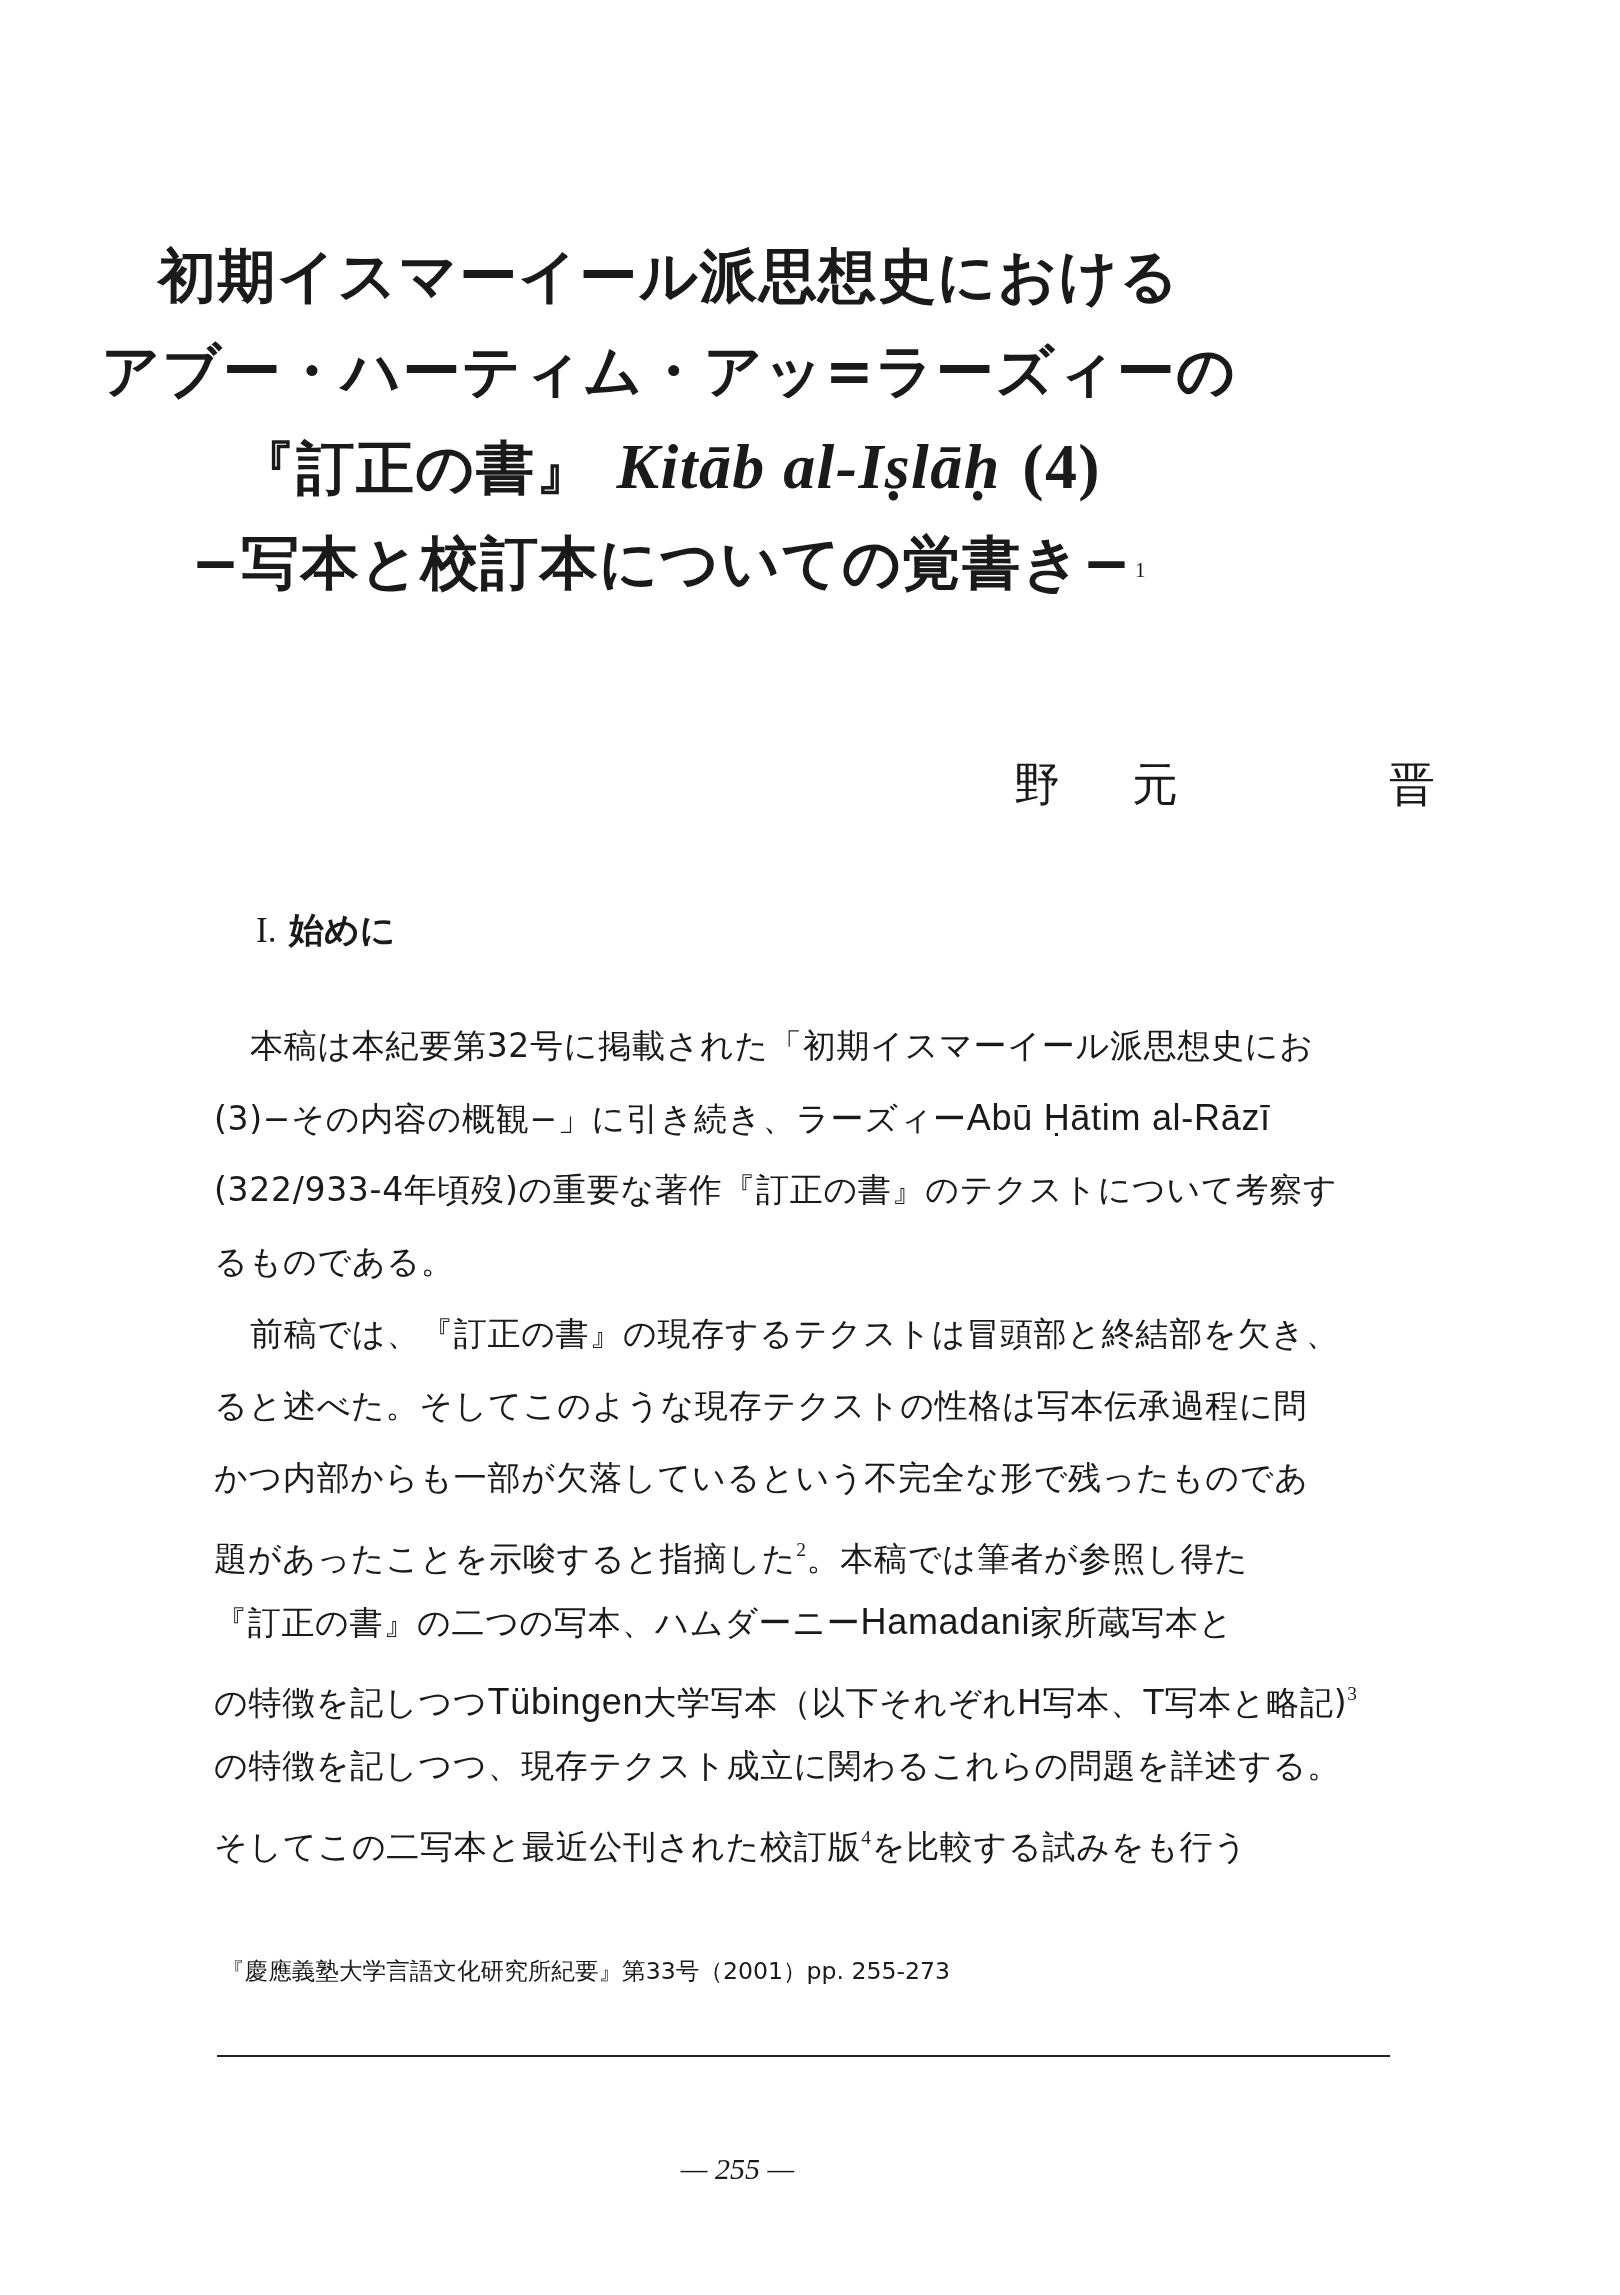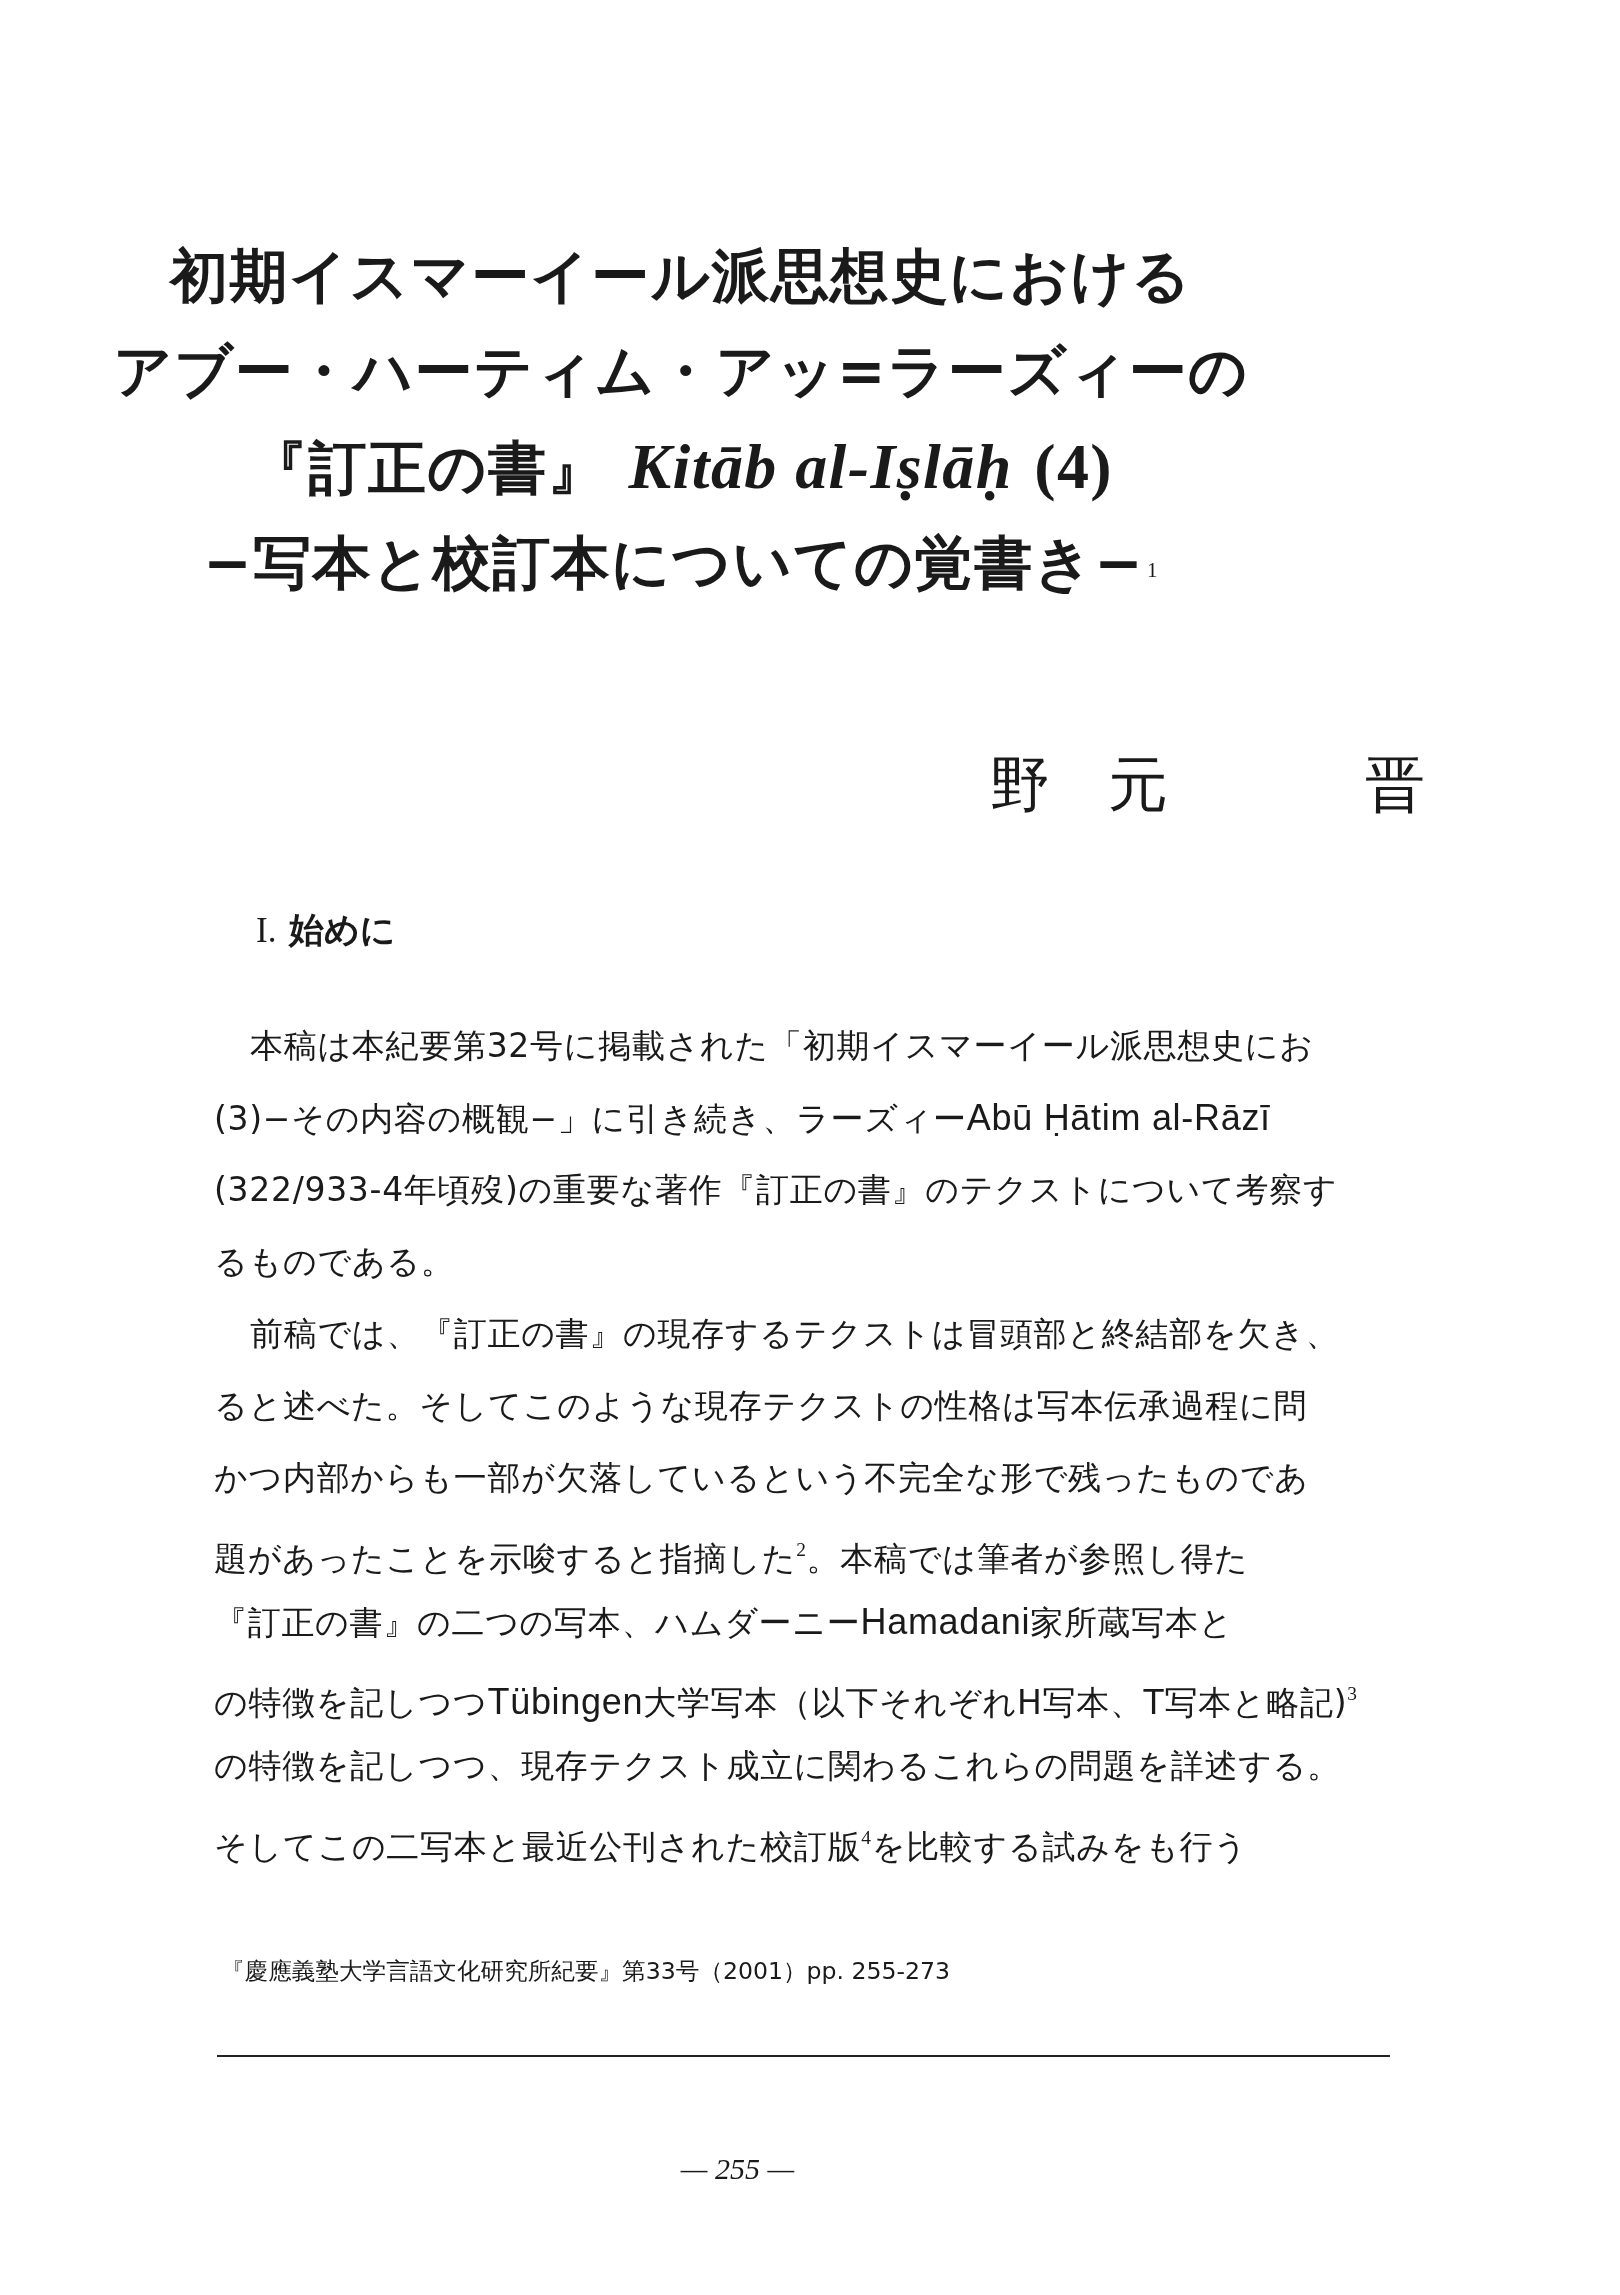--- a/index.html
+++ b/index.html
@@ -2,21 +2,21 @@
 <html style="font-size:11px"><head>
   <meta charset="utf-8">
   <style>
     html, body { margin: 0; padding: 0; background: #ffffff; }
     body {
       width: 1621px; height: 2295px; position: relative; overflow: hidden;
       color: #1a1a1a;
       font-family: "DejaVu Serif", "Liberation Serif", serif;
     }
     .title-block {
-      position: absolute; left: 12px; width: 1359px; top: 229px;
+      position: absolute; left: 0; width: 1359px; top: 229px;
       text-align: center;
     }
     .title-line {
       font-family: "DejaVu Sans", "Liberation Sans", sans-serif;
       font-weight: bold;
       font-size: 58px;
       line-height: 95px;
       letter-spacing: 1.4px;
       white-space: nowrap;
       position: relative;
@@ -27,23 +27,23 @@
       font-style: italic; font-weight: bold; font-size: 64px;
     }
     .title-line .num {
       font-family: "Liberation Serif", "DejaVu Serif", serif;
       font-weight: bold; font-size: 64px;
     }
     .title-line sup.fn { font-size: 21px; font-weight: normal; vertical-align: 5.6px; margin-left: 2.8px;
       font-family: "Liberation Serif", serif; }
 
     .author {
-      position: absolute; top: 753px; left: 990px;
+      position: absolute; top: 753px; left: 1014px;
       font-family: "DejaVu Serif", "Liberation Serif", serif;
-      font-size: 60px; line-height: 62px; white-space: nowrap;
+      font-size: 46px; line-height: 62px; white-space: nowrap;
     }
     .author span { display: inline-block; }
     .author .a1 { width: 118px; }
     .author .a2 { width: 257px; }
 
     .section-heading {
       position: absolute; top: 906px; left: 208px;
       font-family: "DejaVu Sans", "Liberation Sans", sans-serif;
       font-size: 35px; line-height: 49px; font-weight: bold; margin-left: 48px;
     }

